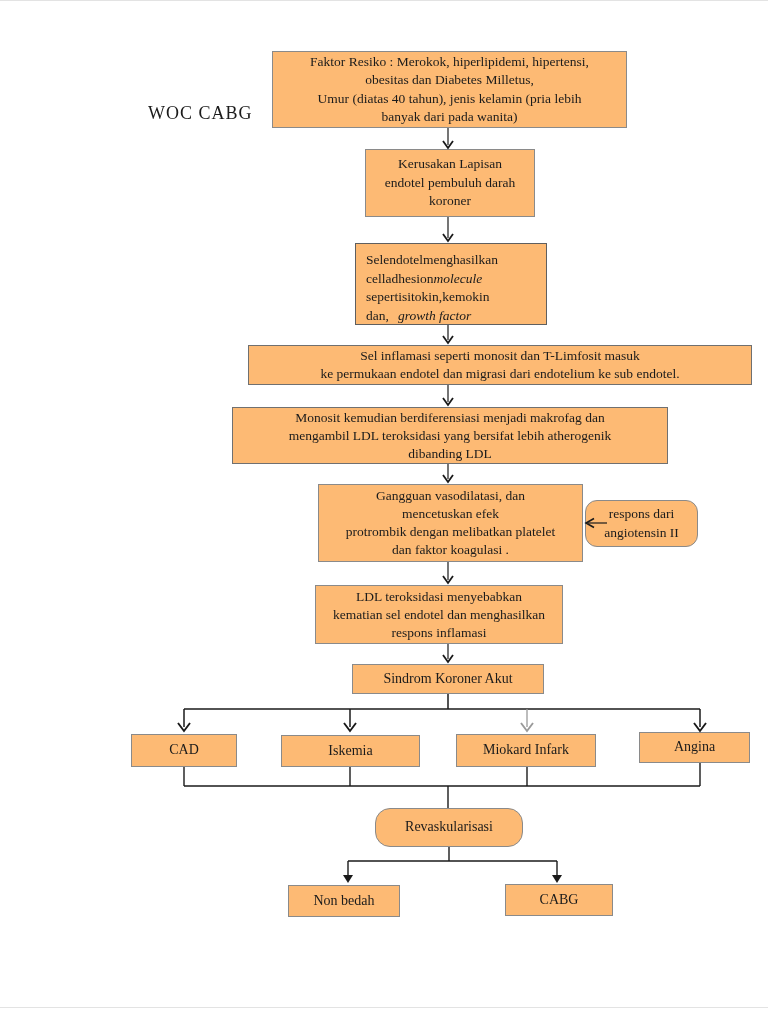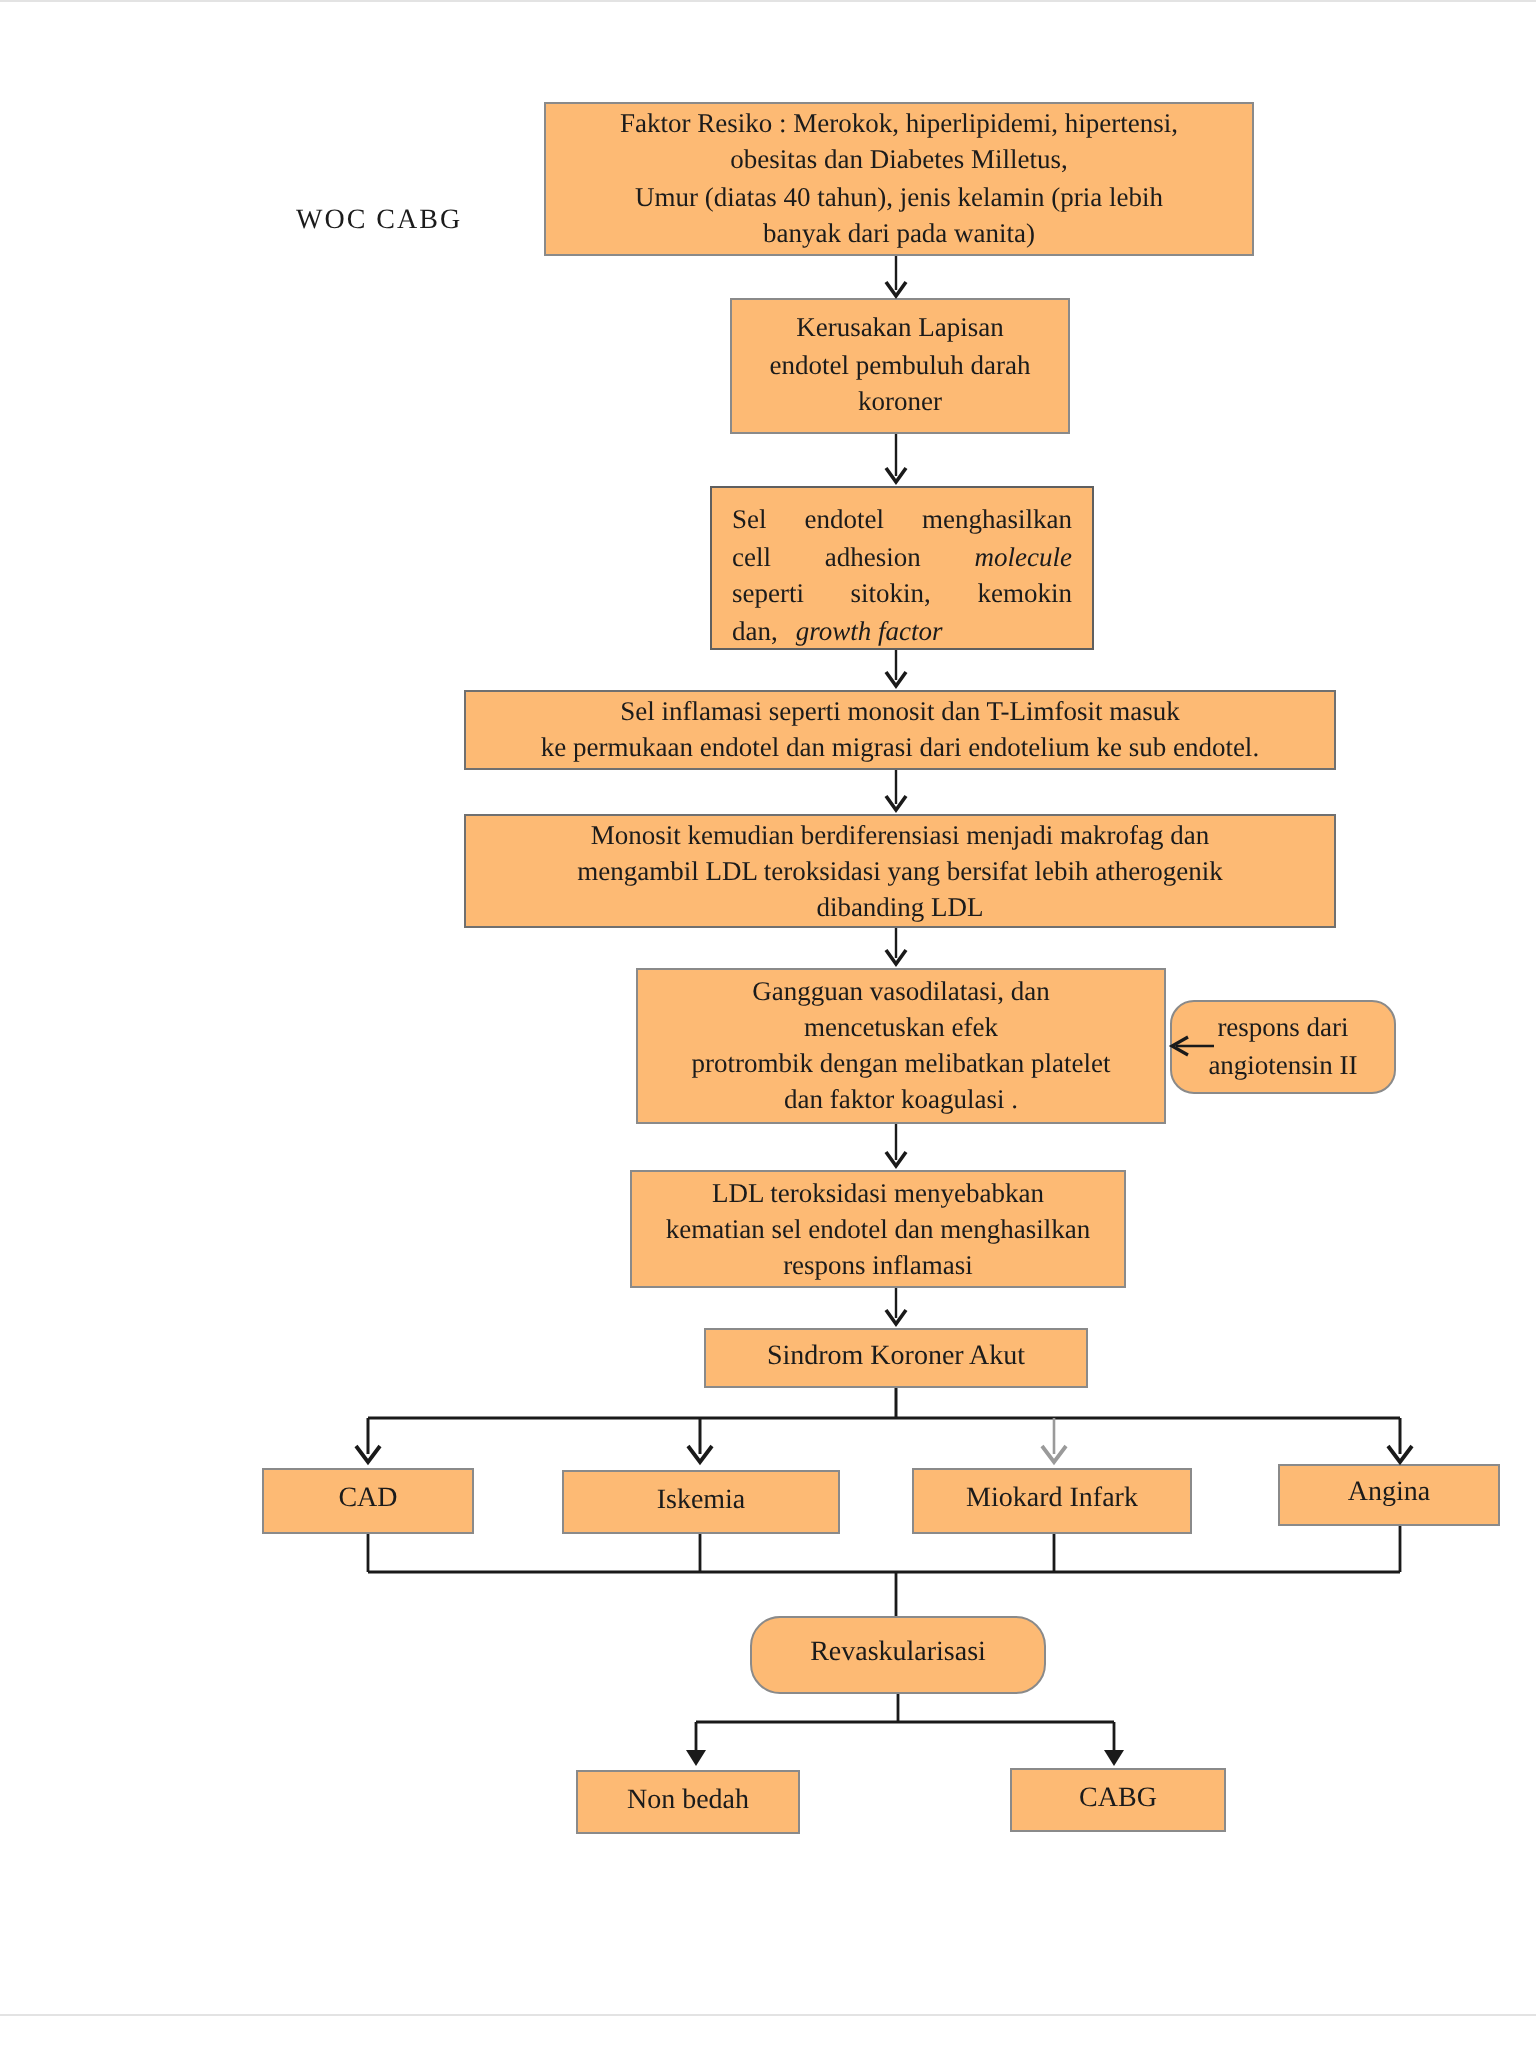--- a/index.html
+++ b/index.html
@@ -3,40 +3,40 @@
 <meta charset="utf-8">
 <style>
   html,body{margin:0;padding:0;}
   body{
     width:768px;height:1024px;position:relative;background:#ffffff;
     font-family:"Liberation Serif","DejaVu Serif",serif;color:#1b1b1b;
     overflow:hidden;
   }
   .page-edge{position:absolute;left:0;width:768px;height:1px;background:#e3e3e3;}
   .page-label{
-    position:absolute;left:148px;top:103px;font-size:14px;letter-spacing:1px;
+    position:absolute;left:148px;top:103px;font-size:18px;letter-spacing:1px;
     color:#1b1b1b;white-space:nowrap;
   }
   .box{
     position:absolute;background:#fdba74;border:1px solid #8a8a8a;
     display:flex;align-items:center;justify-content:center;
     text-align:center;white-space:pre-line;
     font-size:13.5px;line-height:18.5px;color:#1b1b1b;
     box-sizing:border-box;padding:1px 3px;
   }
   .box.small{font-size:14px;}
   .box.dark{border-color:#5f5f5f;}
   .box.mid{border-color:#707070;}
   
   .box.rich{
     display:block;text-align:left;white-space:normal;
     padding:7px 10px 0 10px;line-height:18.5px;
   }
   .jline{display:flex;}
-  .jline.spread{justify-content:space-between;}
+  .jline.spread{justify-content:flex-start;}
   .jline:not(.spread){gap:9px;}
   .jline .it{font-style:italic;}
   svg.connectors{position:absolute;left:0;top:0;pointer-events:none;}
 </style>
 </head>
 <body>
 
 <div class="page-edge" style="top:0px;"></div>
 <div class="page-edge" style="top:1007px;"></div>
 
@@ -66,21 +66,21 @@
       <span>seperti</span>
       <span>sitokin,</span>
       <span>kemokin</span>
     </div>
     <div class="jline">
       <span>dan,</span>
       <span class="it">growth factor</span>
     </div>
   </div>
 
-<div class="box mid" style="left:232px;top:345px;width:436px;height:40px;line-height:18px;">Sel inflamasi seperti monosit dan T-Limfosit masuk
+<div class="box mid" style="left:248px;top:345px;width:504px;height:40px;line-height:18px;">Sel inflamasi seperti monosit dan T-Limfosit masuk
 ke permukaan endotel dan migrasi dari endotelium ke sub endotel.</div>
 
 <div class="box mid" style="left:232px;top:407px;width:436px;height:57px;line-height:18px;">Monosit kemudian berdiferensiasi menjadi makrofag dan
 mengambil LDL teroksidasi yang bersifat lebih atherogenik
 dibanding LDL</div>
 
 <div class="box" style="left:318px;top:484px;width:265px;height:78px;line-height:18px;">Gangguan vasodilatasi, dan
 mencetuskan efek
 protrombik dengan melibatkan platelet
 dan faktor koagulasi .</div>

